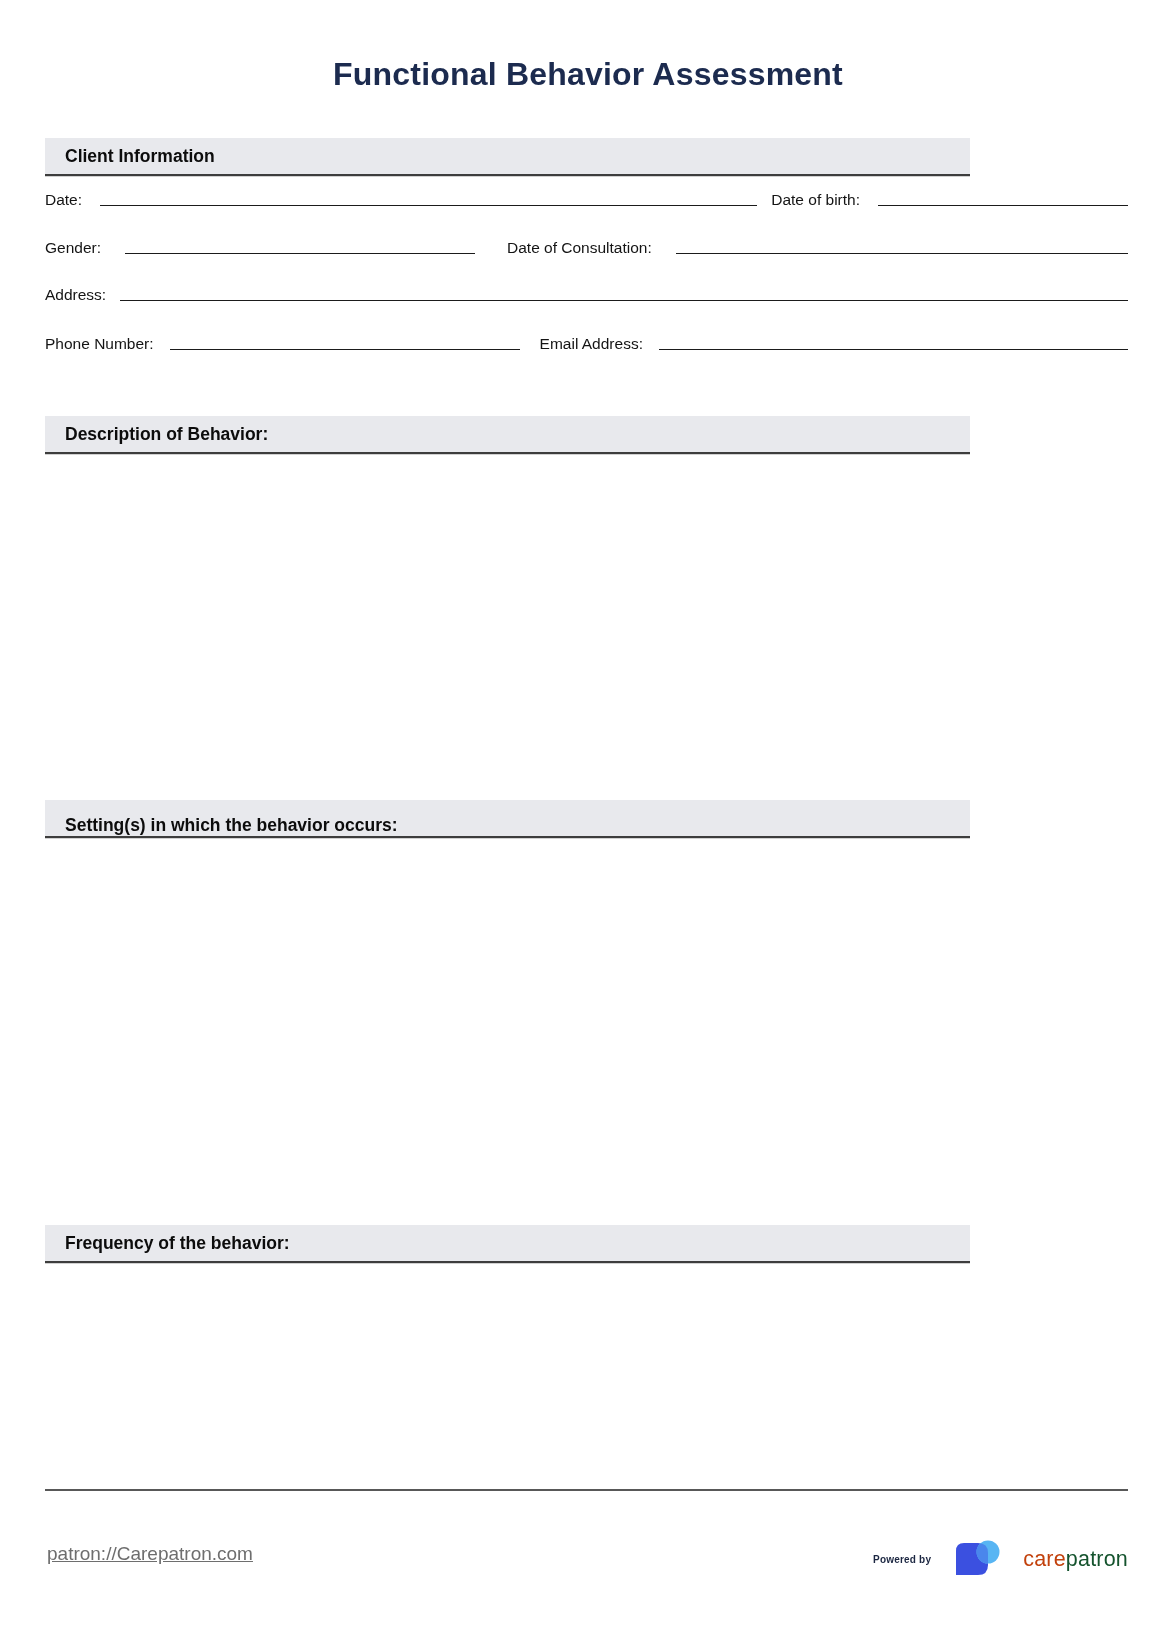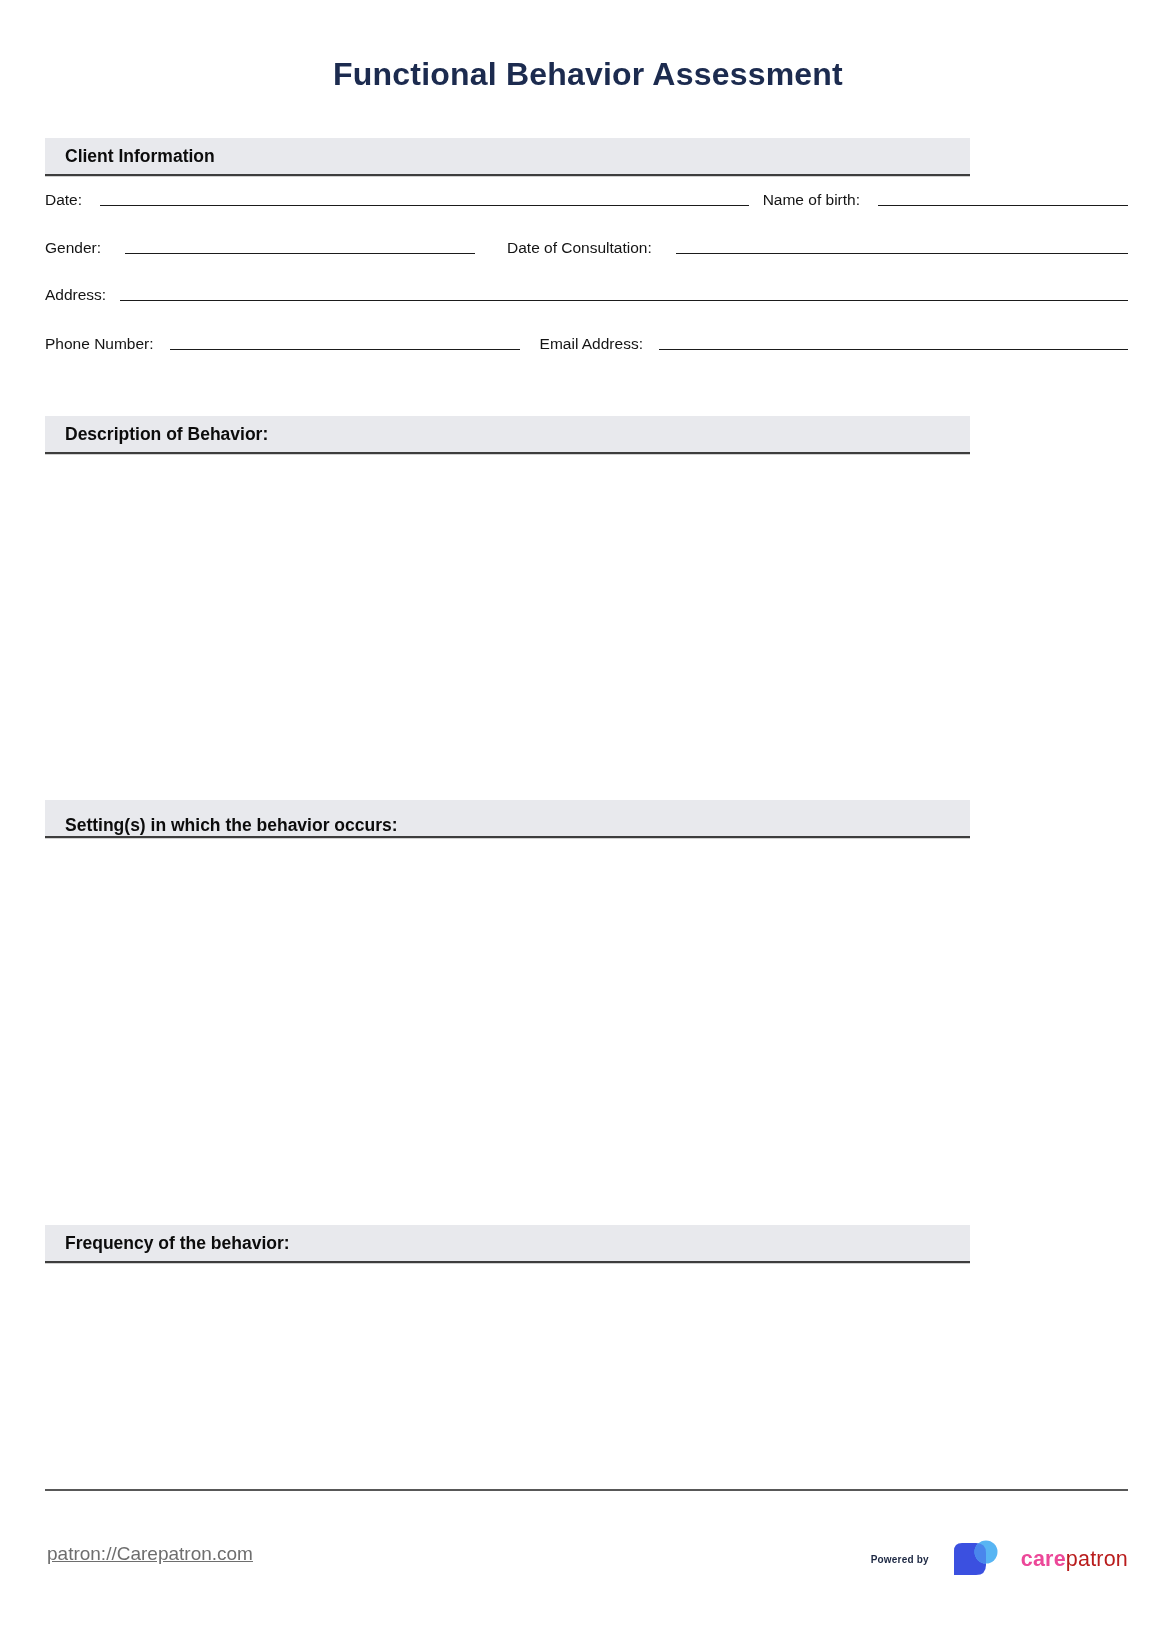--- a/index.html
+++ b/index.html
@@ -58,40 +58,40 @@
     cursor:pointer;
   }
   .footer-brand {
     position:absolute; right:48px; top:1538px; height:42px;
     display:flex; align-items:center; gap:23px;
   }
   .powered-by {
     font-size:10px; font-weight:bold; color:#1c2742; letter-spacing:0.2px;
   }
   .brand-text { font-size:21.5px; letter-spacing:0.2px; white-space:nowrap; }
-  .brand-bold  { font-weight:bold; color:#ec4899; }
-  .brand-light { font-weight:normal; color:#b91c1c; }
+  .brand-bold  { font-weight:normal; color:#c2410c; }
+  .brand-light { font-weight:normal; color:#14532d; }
   .writing-area { position:absolute; left:45px; width:1083px; background:transparent; }
   .area-description { top:456px;  height:340px; }
   .area-settings    { top:840px;  height:380px; }
   .area-frequency   { top:1267px; height:220px; }
 </style>
 </head>
 <body>
 
 <div class="page-title">Functional Behavior Assessment</div>
 
 <div class="section-bar bar-client">
   <span class="heading">Client Information</span>
 </div>
 
 <div class="field-row row-1">
   <span class="field-label">Date:</span>
   <div class="fline grow ml18"></div>
-  <span class="field-label ml14">Name of birth:</span>
+  <span class="field-label ml14">Date of birth:</span>
   <div class="fline w250 ml18"></div>
 </div>
 
 <div class="field-row row-2">
   <span class="field-label">Gender:</span>
   <div class="fline w350 ml16"></div>
   <span class="field-label ml24">Date of Consultation:</span>
   <div class="fline grow ml16"></div>
 </div>
 

